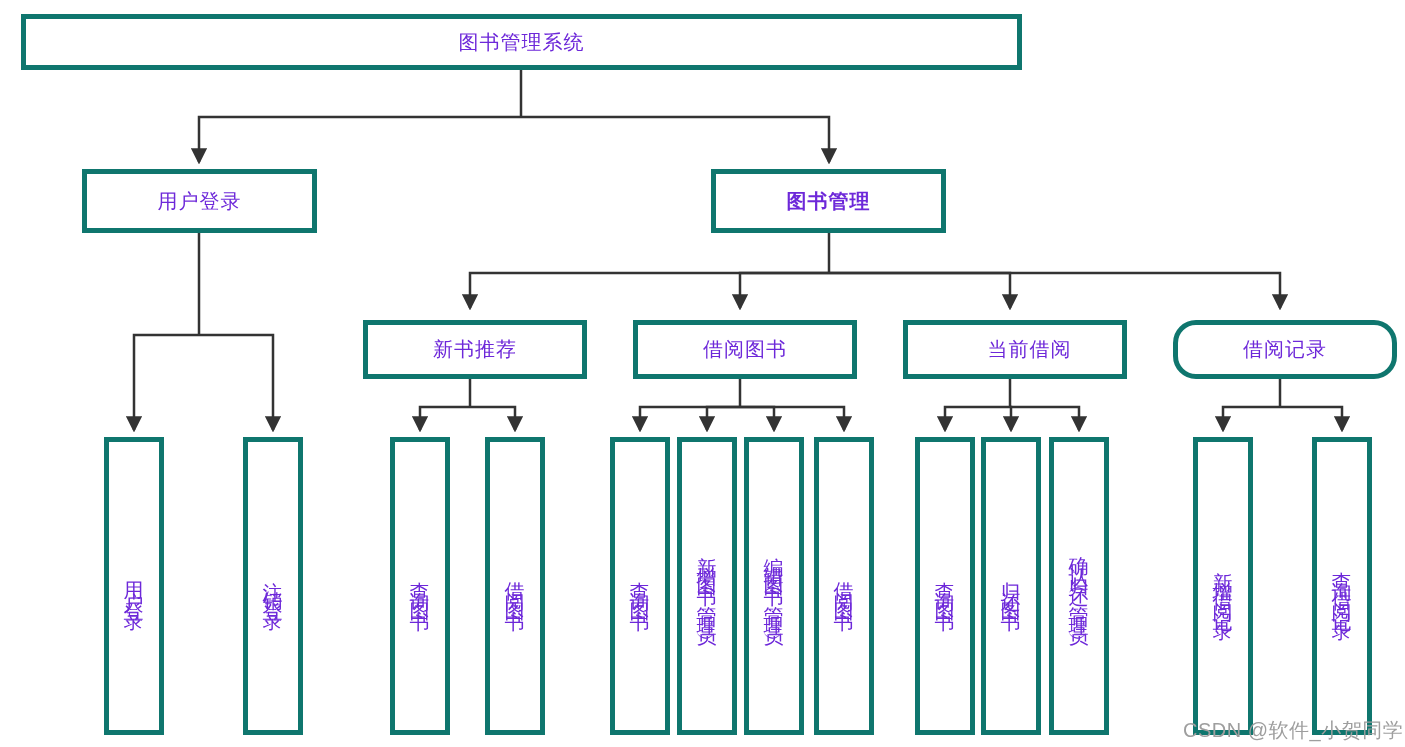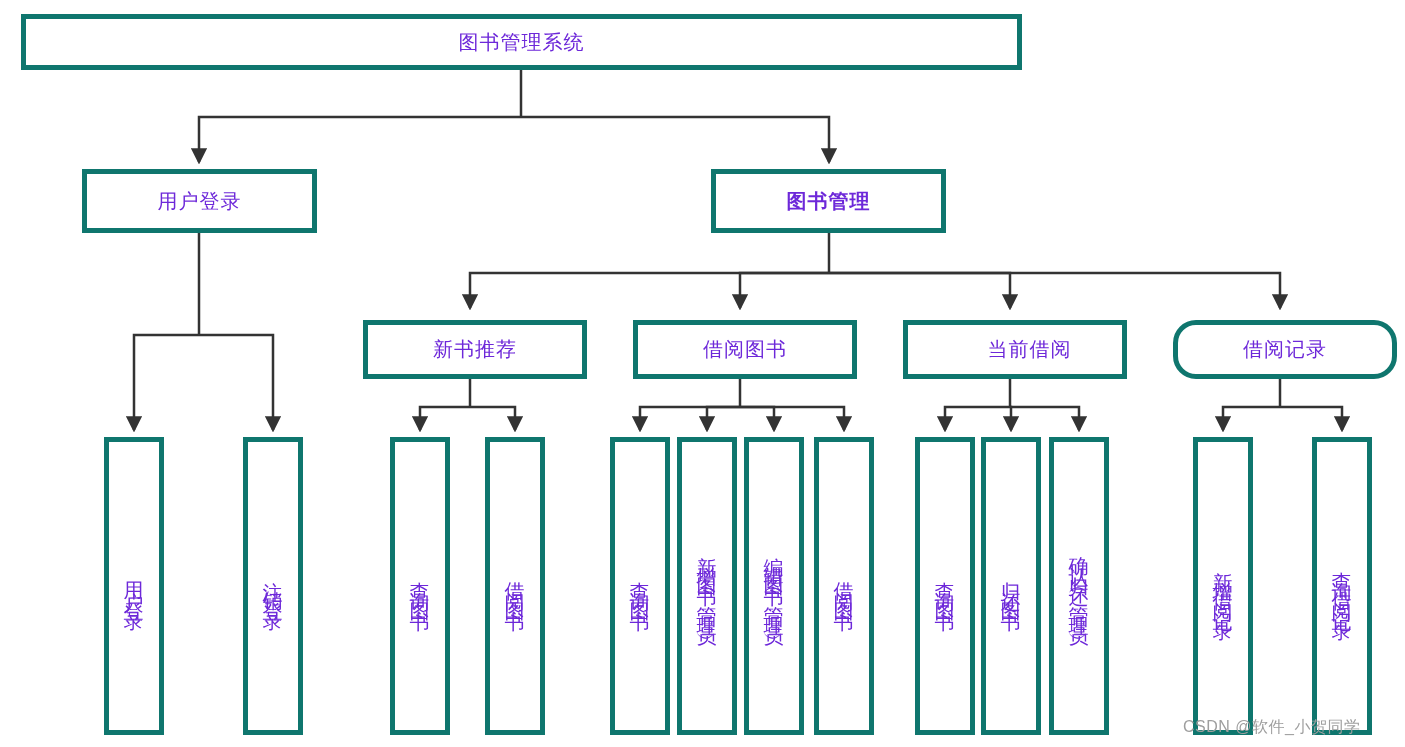--- a/index.html
+++ b/index.html
@@ -58,21 +58,21 @@
     text-orientation: mixed;
     font-size: 20px;
     letter-spacing: 10px;
     line-height: 1;
     text-align: center;
   }
   .watermark {
     position: absolute;
     left: 1183px;
     top: 717px;
-    font-size: 16px;
+    font-size: 20px;
     color: #9e9e9e;
     white-space: nowrap;
     z-index: 3;
     letter-spacing: 0.5px;
   }
 </style>
 </head>
 <body>
 
 <div id="canvas">

